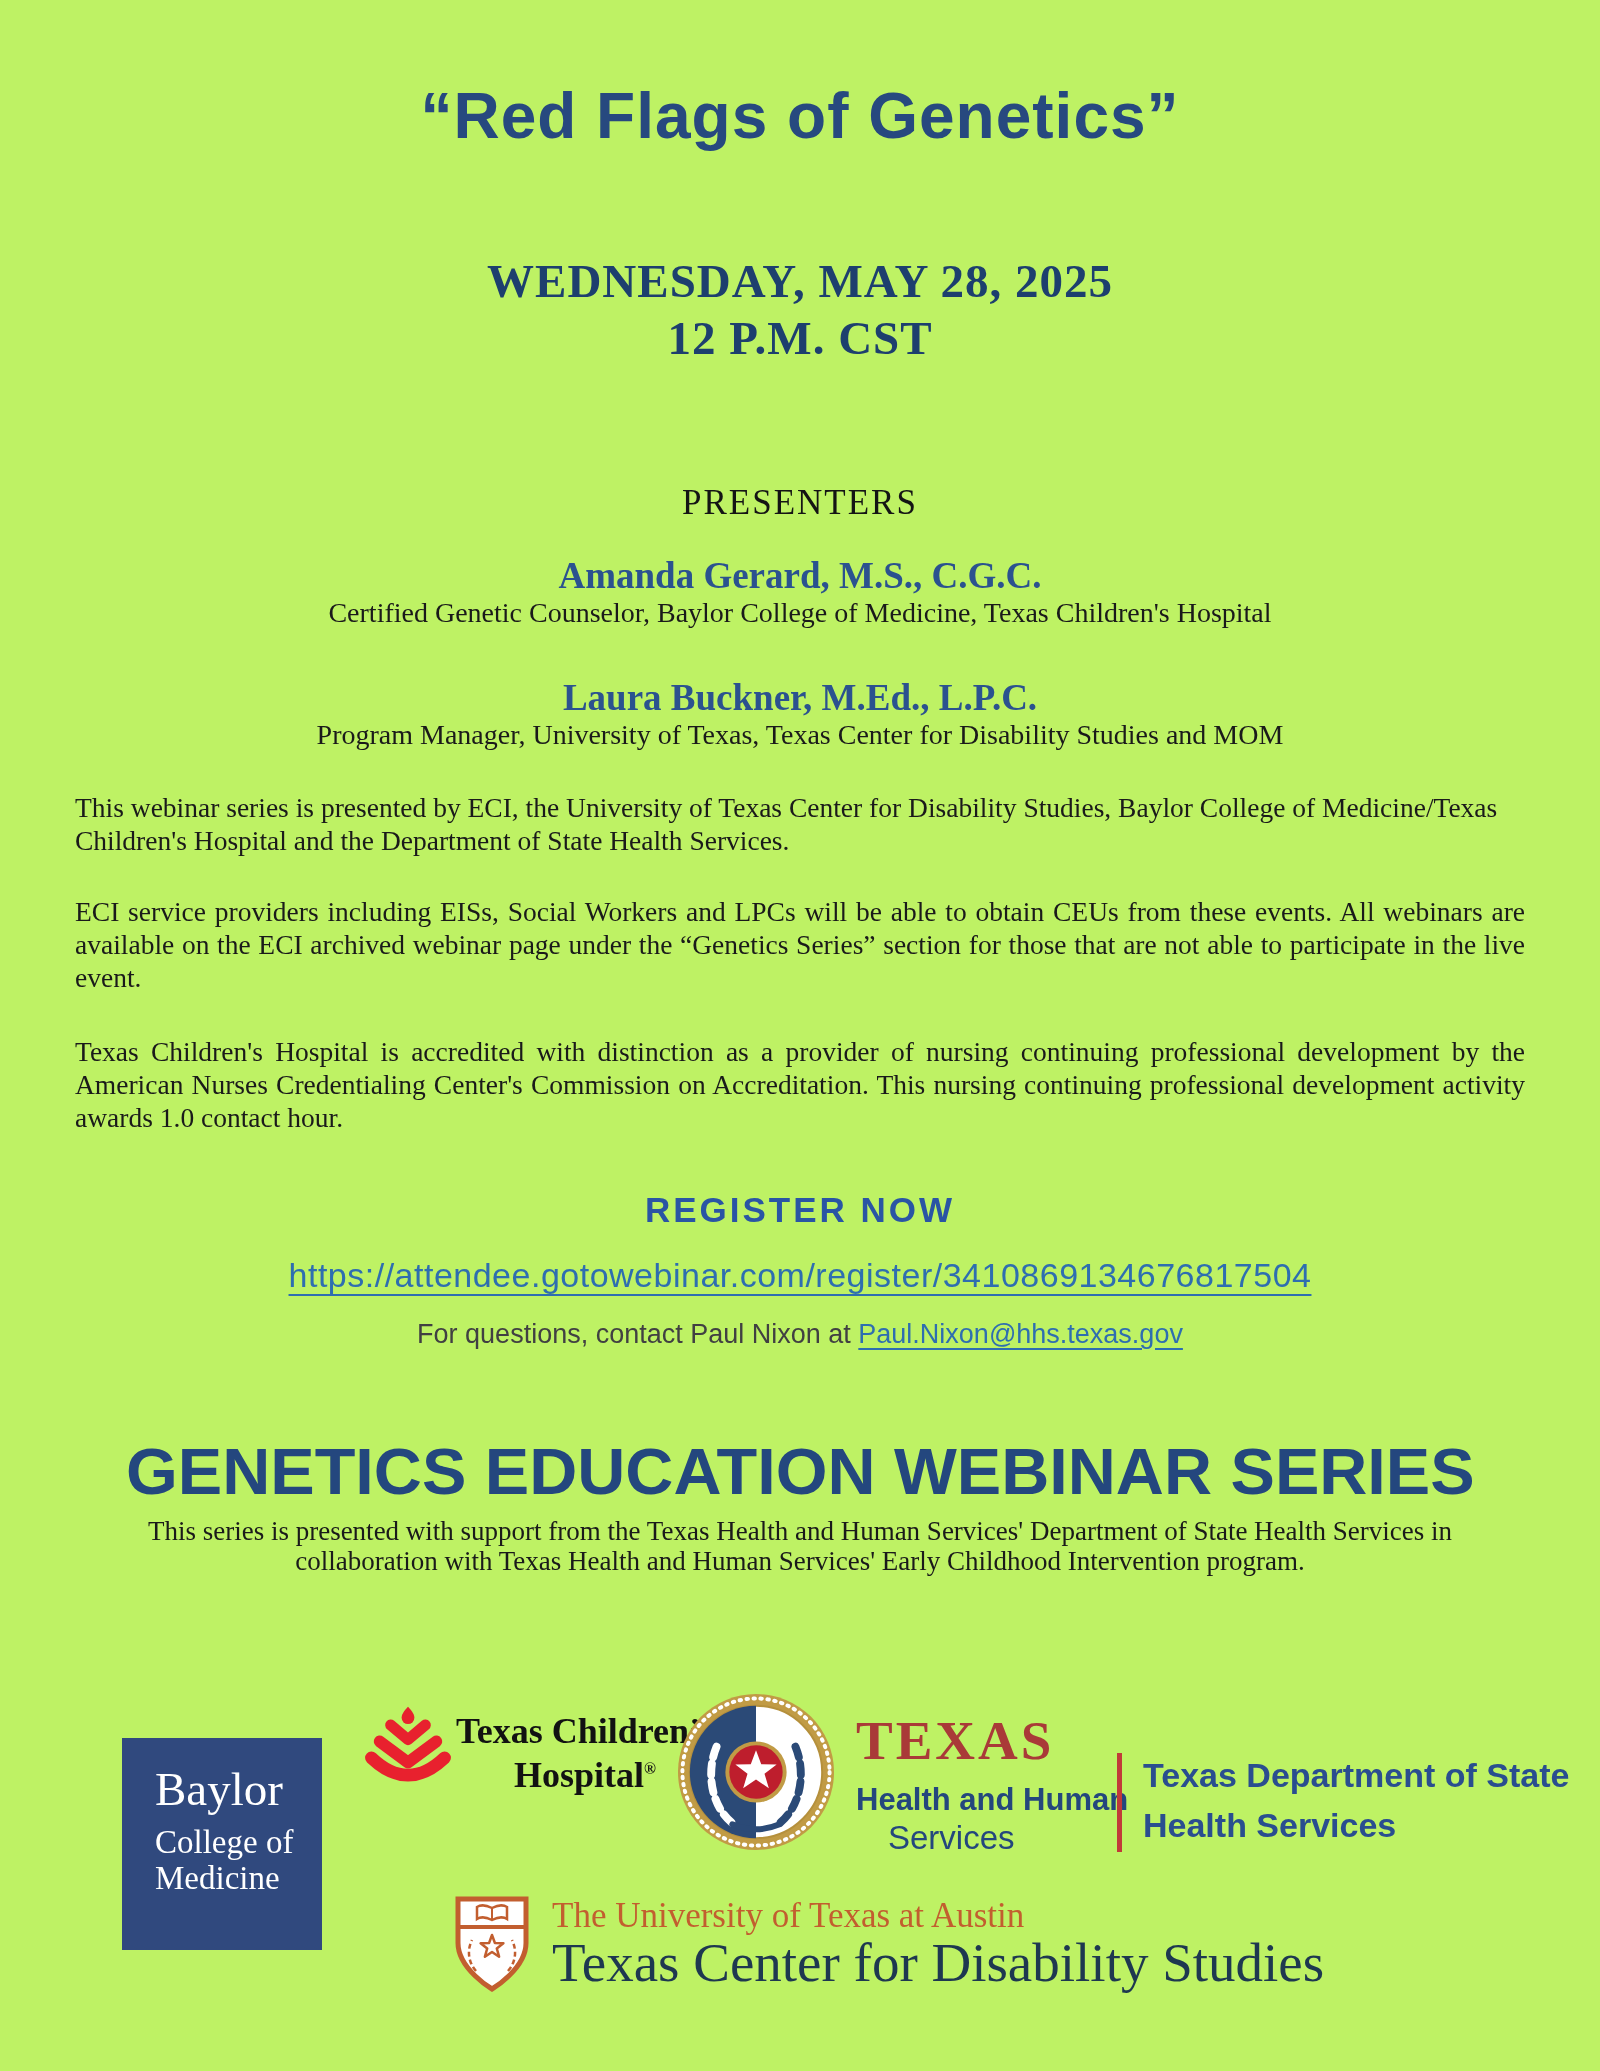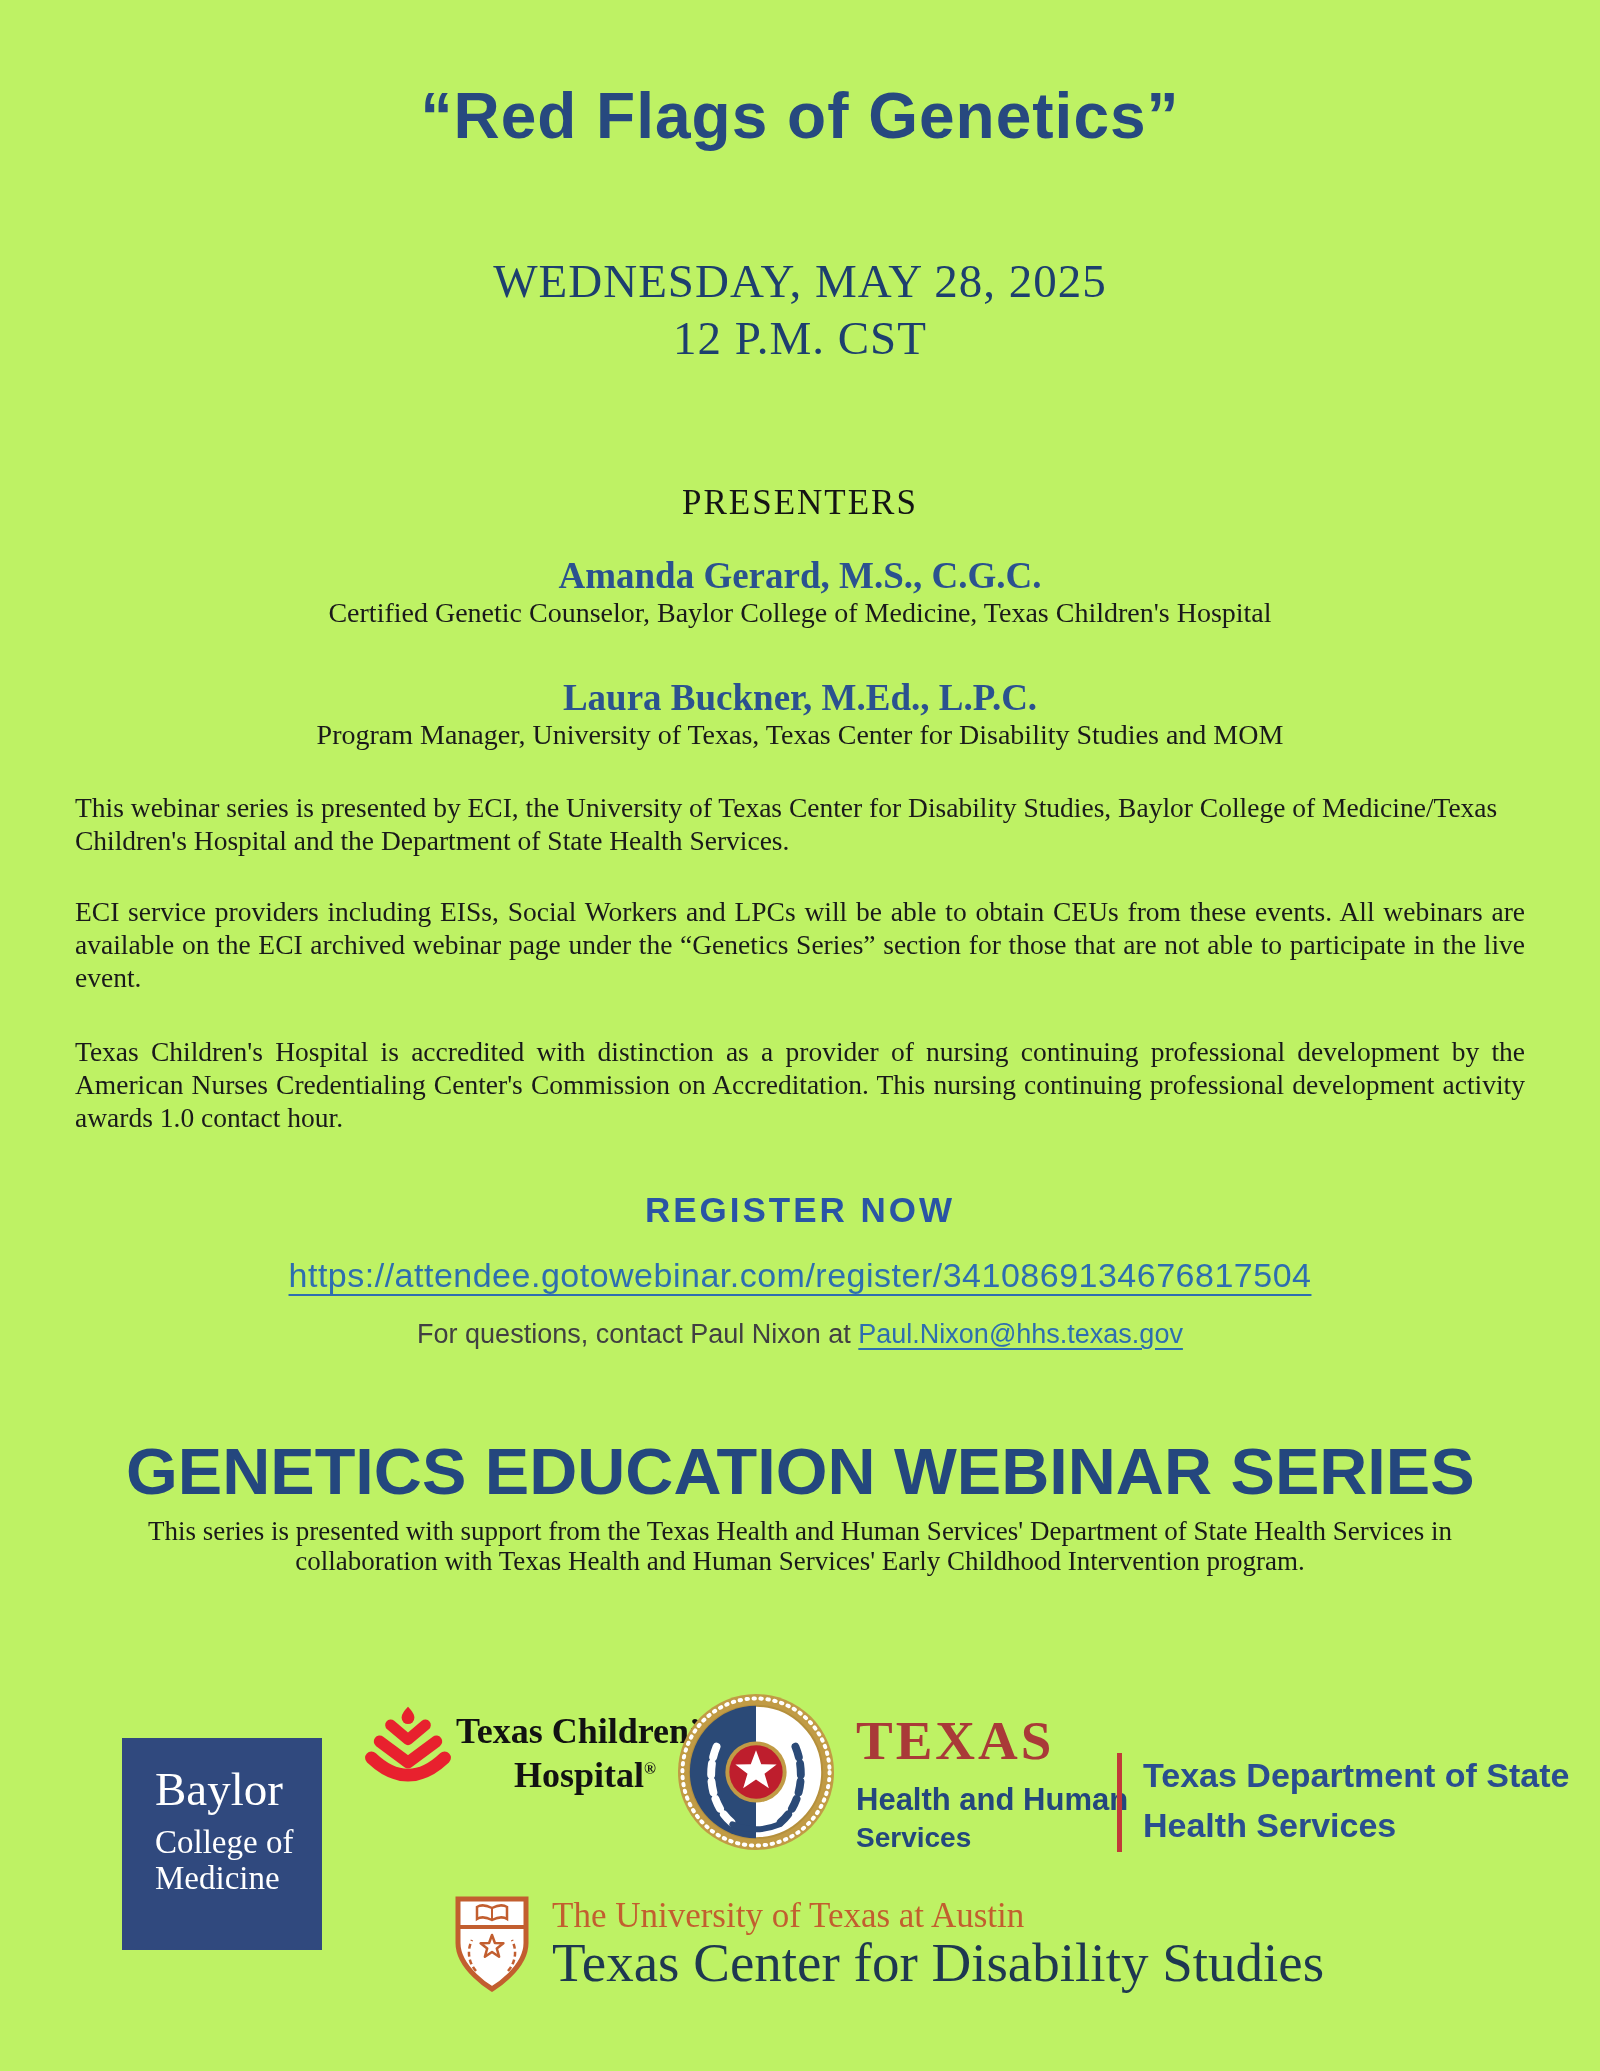--- a/index.html
+++ b/index.html
@@ -14,21 +14,21 @@
     overflow:hidden;
   }
   .title{
     margin-top:84px;
     font-family:"Liberation Sans",sans-serif;
     font-weight:bold;font-size:64px;line-height:64px;
     color:#27497F;letter-spacing:1px;text-align:center;
   }
   .date-block{
     margin-top:62px;text-align:center;
-    font-weight:normal;font-size:47px;line-height:57px;
+    font-weight:bold;font-size:47px;line-height:57px;
     color:#1D3F6E;letter-spacing:1px;
   }
   .presenters-heading{
     margin-top:116px;
     font-size:35px;line-height:40px;letter-spacing:2px;
     color:#141414;text-align:center;font-weight:normal;
   }
   .presenter-name{
     margin-top:32px;
     font-weight:bold;font-size:37px;line-height:42px;
@@ -107,23 +107,23 @@
     position:absolute;left:856px;top:52px;
     font-family:"Liberation Serif",serif;font-weight:bold;
     font-size:55px;line-height:58px;letter-spacing:3px;color:#A93A38;
   }
   .hhs-line2{
     position:absolute;left:856px;top:122px;
     font-family:"Liberation Sans",sans-serif;font-weight:bold;
     font-size:31px;line-height:36px;color:#24477D;white-space:nowrap;
   }
   .hhs-line3{
-    position:absolute;left:856px;top:160px;
-    font-family:"Liberation Sans",sans-serif;font-weight:bold;
-    font-size:28px;line-height:36px;color:#24477D;
+    position:absolute;left:888px;top:160px;
+    font-family:"Liberation Sans",sans-serif;font-weight:normal;
+    font-size:33px;line-height:36px;color:#24477D;
   }
   .dshs-bar{position:absolute;left:1117px;top:93px;width:5px;height:99px;background:#C13A39;}
   .dshs-text{
     position:absolute;left:1143px;top:90px;
     font-family:"Liberation Sans",sans-serif;font-weight:bold;
     font-size:34px;line-height:50px;color:#2A4E8F;white-space:nowrap;
   }
   .ut-shield{position:absolute;left:450px;top:235px;}
   .ut-line1{
     position:absolute;left:552px;top:236px;

